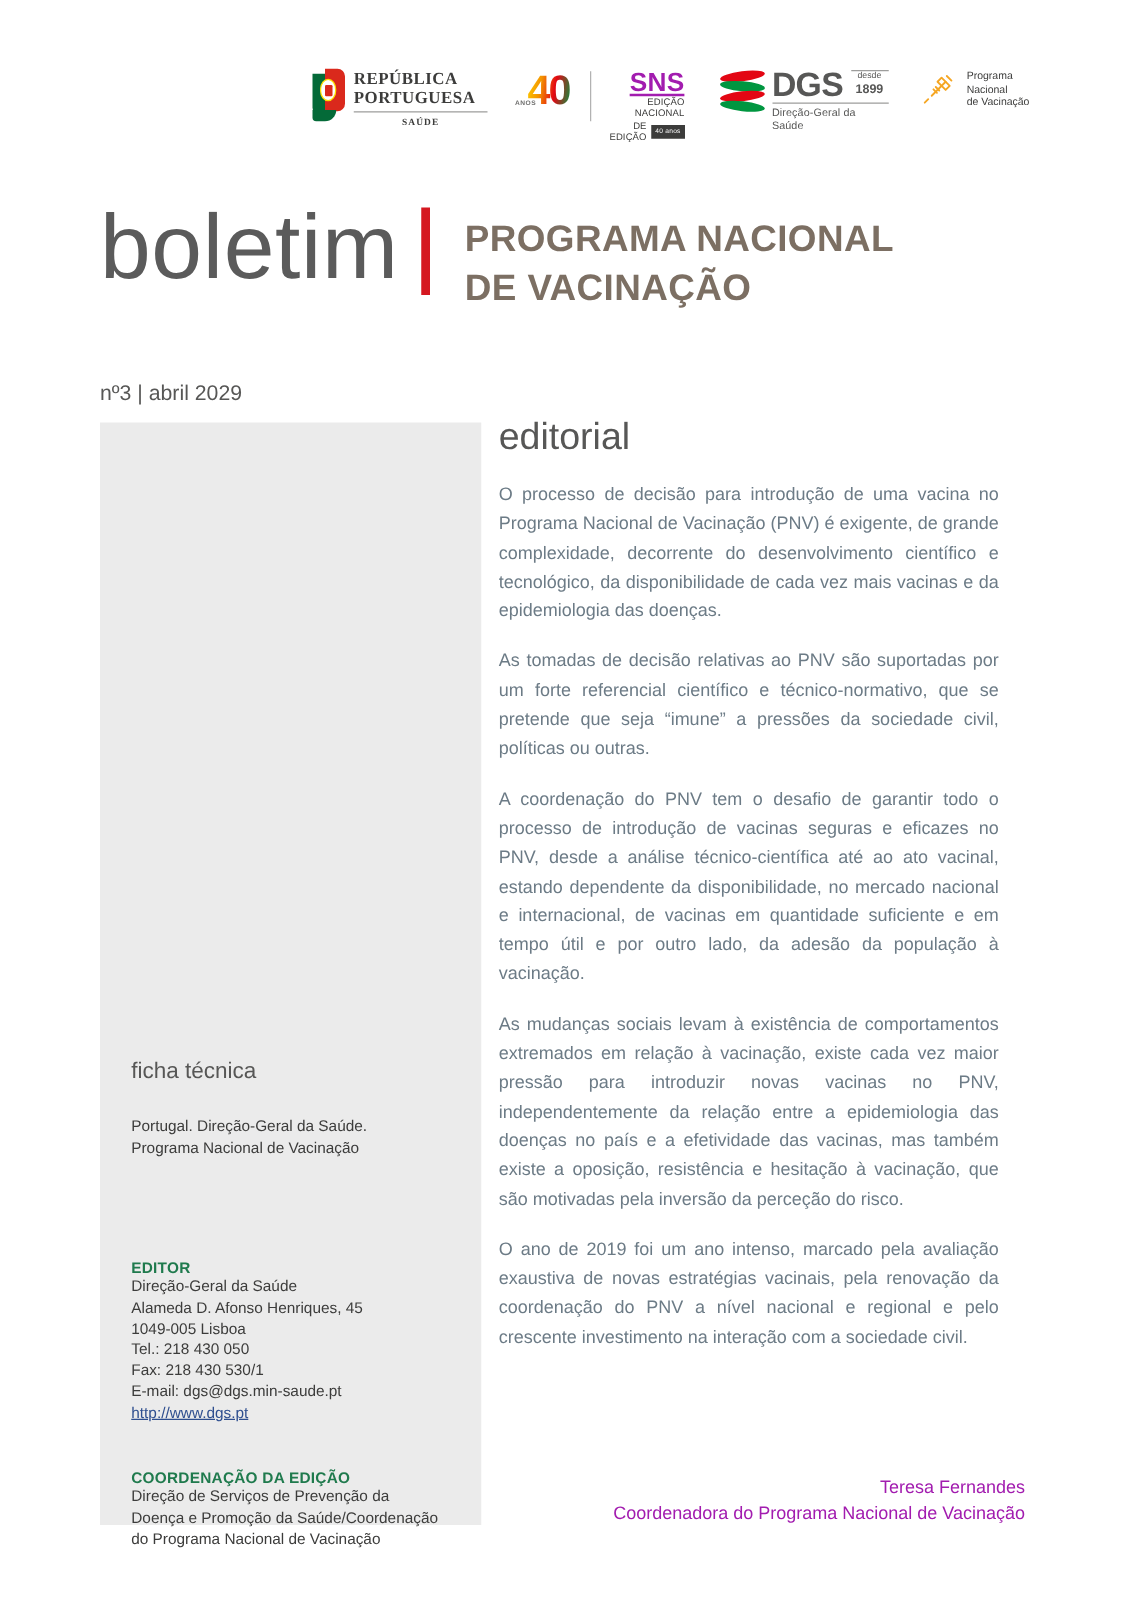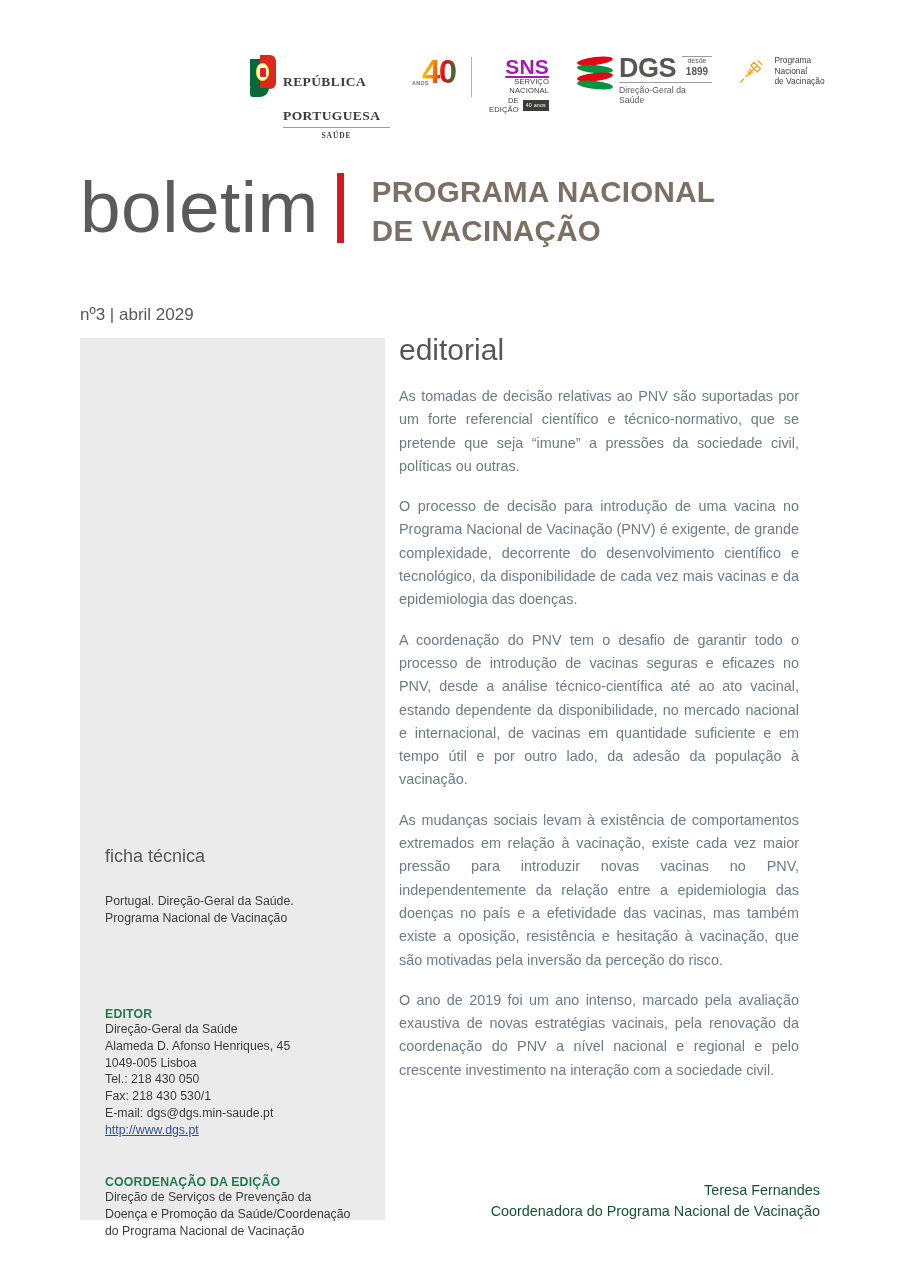--- a/index.html
+++ b/index.html
@@ -51,21 +51,21 @@
     background: #ffffff;
   }
   .rp-shield .crest::after {
     content: ""; position: absolute; left: 3px; top: 4px;
     width: 6px; height: 9px; background: #DA291C; border-radius: 1px;
   }
   .rp-text { padding-top: 1px; }
   .rp-text .l1, .rp-text .l2 {
     font-family: "Liberation Serif", serif;
     font-weight: bold; font-size: 13.5px; letter-spacing: 0.4px;
-    color: #3c3c3b; line-height: 14.5px; margin-top: 19px;
+    color: #3c3c3b; line-height: 14.5px;
   }
   .rp-rule { width: 107px; height: 1px; background: #9d9d9c; margin: 4px 0 3px 0; }
   .rp-saude {
     font-family: "Liberation Serif", serif;
     font-size: 7.5px; font-weight: bold; letter-spacing: 0.9px;
     color: #3c3c3b; text-align: center; width: 107px;
   }
 
   
   .sns-logo { display: flex; align-items: flex-start; margin-left: 22px; text-align: right; }
@@ -123,21 +123,21 @@
     font-size: 8.6px; color: #575756; letter-spacing: 0.1px;
     border-top: 1px solid #9d9d9c; padding-top: 1.5px; margin-top: 1px;
   }
 
   
   .pnv-logo { display: flex; align-items: center; margin-left: 26px; }
   .pnv-text { margin-left: 9px; }
   .pnv-text div { font-size: 8.4px; line-height: 10.5px; color: #3c3c3b; }
 
   
-  .masthead { position: absolute; left: 80px; top: 163px; display: flex; align-items: center; }
+  .masthead { position: absolute; left: 80px; top: 163px; display: flex; align-items: flex-start; }
   .boletim {
     font-size: 73px; line-height: 70px; font-weight: normal;
     color: #5b5b5b; letter-spacing: 0.5px;
   }
   .redbar { width: 7px; height: 70px; background: #D51820; margin: 3px 0 0 18px; }
   .prog-title {
     margin-left: 28px; margin-top: 9px;
     font-size: 29.5px; font-weight: bold; line-height: 39px;
     color: #7c6f63; letter-spacing: 0.3px;
   }
@@ -185,21 +185,21 @@
     line-height: 23.3px;
     color: #6c7b86;
     text-align: justify;
     margin-bottom: 17px;
   }
   .editorial-col p:last-of-type { margin-bottom: 0; }
 
   .signature {
     position: absolute; left: 420px; top: 1180px; width: 400px;
     text-align: right;
-    font-size: 14.4px; line-height: 21px; color: #14532d;
+    font-size: 14.4px; line-height: 21px; color: #a21caf;
   }
 </style>
 </head>
 <body>
 
 <div class="page">
 
   <div class="logo-bar">
 
     <div class="logo-block rp-logo">
@@ -218,21 +218,21 @@
     </div>
 
     <div class="logo-block sns-logo">
       <div class="sns-40wrap">
         <div class="sns-40">40</div>
         <div class="sns-anos">ANOS</div>
       </div>
       <div class="sns-divider"></div>
       <div class="sns-text">
         <div class="big">SNS</div>
-        <div class="sm1">SERVIÇO NACIONAL</div>
+        <div class="sm1">EDIÇÃO NACIONAL</div>
         <div class="sm2">
           <span>DE EDIÇÃO</span>
           <span class="sns-badge">40 anos</span>
         </div>
       </div>
     </div>
 
     <div class="logo-block dgs-logo">
       <div class="dgs-mark">
         <div class="band b1"></div>
@@ -311,22 +311,22 @@
         <div>Direção de Serviços de Prevenção da</div>
         <div>Doença e Promoção da Saúde/Coordenação</div>
         <div>do Programa Nacional de Vacinação</div>
       </div>
     </div>
 
   </div>
 
   <div class="editorial-col">
     <div class="editorial-title">editorial</div>
+    <p>O processo de decisão para introdução de uma vacina no Programa Nacional de Vacinação (PNV) é exigente, de grande complexidade, decorrente do desenvolvimento científico e tecnológico, da disponibilidade de cada vez mais vacinas e da epidemiologia das doenças.</p>
     <p>As tomadas de decisão relativas ao PNV são suportadas por um forte referencial científico e técnico-normativo, que se pretende que seja “imune” a pressões da sociedade civil, políticas ou outras.</p>
-    <p>O processo de decisão para introdução de uma vacina no Programa Nacional de Vacinação (PNV) é exigente, de grande complexidade, decorrente do desenvolvimento científico e tecnológico, da disponibilidade de cada vez mais vacinas e da epidemiologia das doenças.</p>
     <p>A coordenação do PNV tem o desafio de garantir todo o processo de introdução de vacinas seguras e eficazes no PNV, desde a análise técnico-científica até ao ato vacinal, estando dependente da disponibilidade, no mercado nacional e internacional, de vacinas em quantidade suficiente e em tempo útil e por outro lado, da adesão da população à vacinação.</p>
     <p>As mudanças sociais levam à existência de comportamentos extremados em relação à vacinação, existe cada vez maior pressão para introduzir novas vacinas no PNV, independentemente da relação entre a epidemiologia das doenças no país e a efetividade das vacinas, mas também existe a oposição, resistência e hesitação à vacinação, que são motivadas pela inversão da perceção do risco.</p>
     <p>O ano de 2019 foi um ano intenso, marcado pela avaliação exaustiva de novas estratégias vacinais, pela renovação da coordenação do PNV a nível nacional e regional e pelo crescente investimento na interação com a sociedade civil.</p>
   </div>
 
   <div class="signature">
     <div>Teresa Fernandes</div>
     <div>Coordenadora do Programa Nacional de Vacinação</div>
   </div>
 

